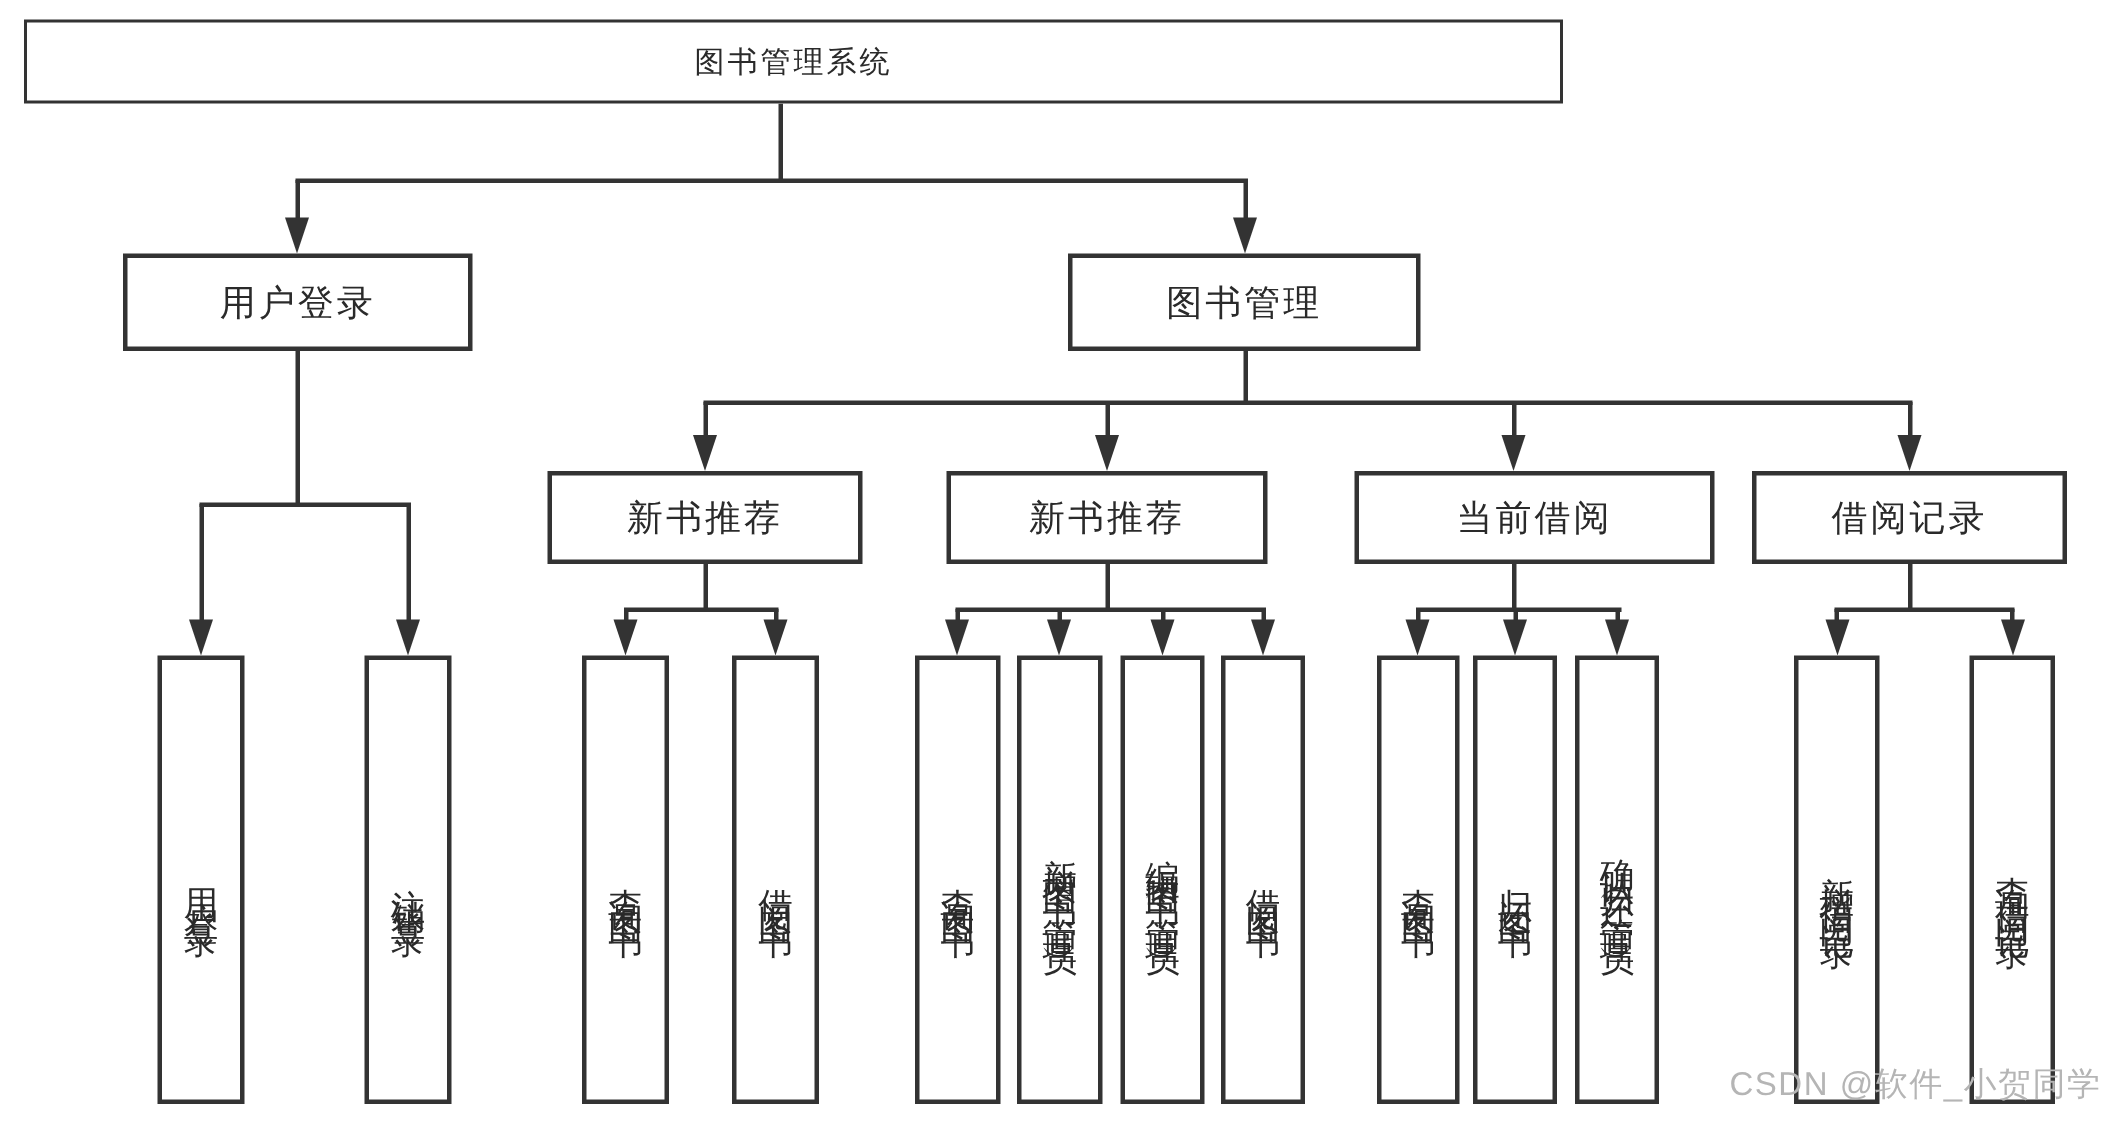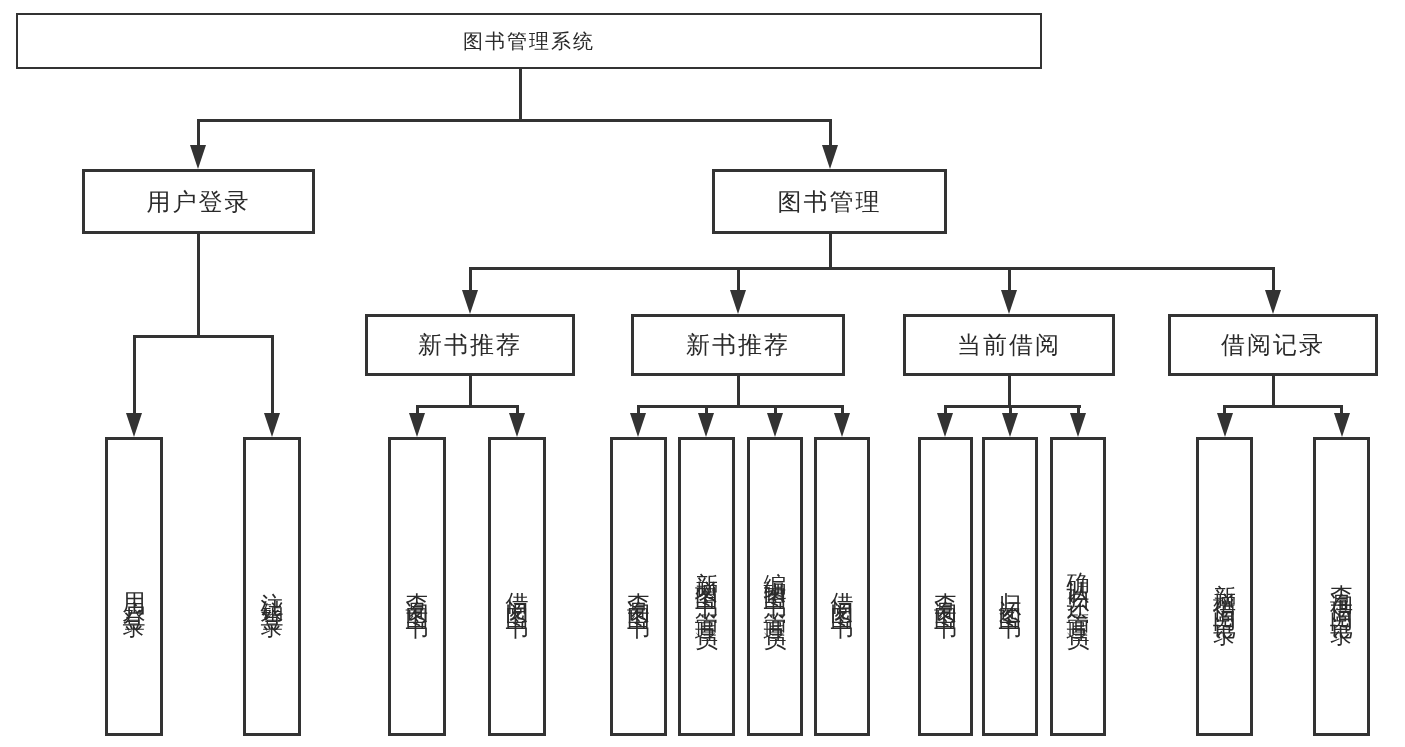--- a/index.html
+++ b/index.html
@@ -67,21 +67,21 @@
 
 <div class="canvas">
 
   <div class="box root-box" style="left:16px; top:13px; width:1026px; height:56px">图书管理系统</div>
 
   <div class="box h-box" style="left:82px; top:169px; width:233px; height:65px">用户登录</div>
   <div class="box h-box" style="left:712px; top:169px; width:235px; height:65px">图书管理</div>
 
   <div class="box h-box" style="left:365px; top:314px; width:210px; height:62px">新书推荐</div>
   <div class="box h-box" style="left:631px; top:314px; width:214px; height:62px">新书推荐</div>
-  <div class="box h-box" style="left:903px; top:314px; width:212px; height:62px">当前借阅</div>
+  <div class="box h-box" style="left:903px; top:314px; width:240px; height:62px">当前借阅</div>
   <div class="box h-box" style="left:1168px; top:314px; width:210px; height:62px">借阅记录</div>
 
   <div class="box v-box" style="left:105px; top:437px; width:58px; height:299px">用户登录</div>
   <div class="box v-box" style="left:243px; top:437px; width:58px; height:299px">注销登录</div>
 
   <div class="box v-box" style="left:388px; top:437px; width:58px; height:299px">查询图书</div>
   <div class="box v-box" style="left:488px; top:437px; width:58px; height:299px">借阅图书</div>
 
   <div class="box v-box" style="left:610px; top:437px; width:57px; height:299px">查询图书</div>
   <div class="box v-box" style="left:678px; top:437px; width:57px; height:299px">新增图书（管理员）</div>
@@ -147,14 +147,15 @@
   <div class="vl" style="left:1076.5px; top:406px; height:9px"></div>
   <div class="ar" style="left:1070px; top:413px"></div>
 
   <div class="vl" style="left:1271.5px; top:375px; height:32px"></div>
   <div class="hl" style="left:1223px; top:404.5px; width:120px"></div>
   <div class="vl" style="left:1223px; top:406px; height:9px"></div>
   <div class="ar" style="left:1216.5px; top:413px"></div>
   <div class="vl" style="left:1340px; top:406px; height:9px"></div>
   <div class="ar" style="left:1333.5px; top:413px"></div>
 
+  <div class="watermark">CSDN @软件_小贺同学</div>
 
 </div>
 
 </body></html>

